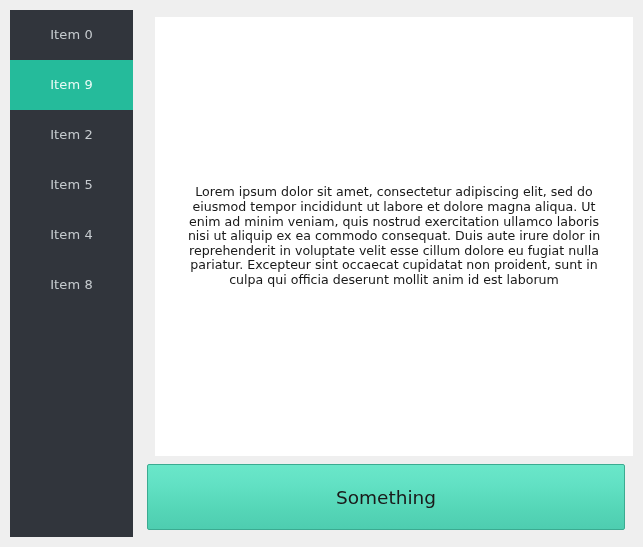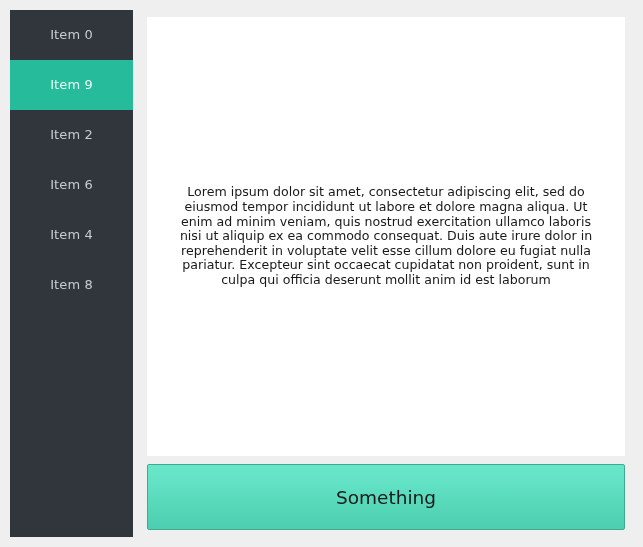--- a/index.html
+++ b/index.html
@@ -49,21 +49,21 @@
   }
 
   .sidebar-item.selected {
     background: #25bb9b;
     color: #e9fbf6;
   }
 
   
   #content-panel {
     position: absolute;
-    left: 147px;
+    left: 155px;
     top: 17px;
     width: 478px;
     height: 439px;
     background: #ffffff;
     display: flex;
     align-items: center;
     justify-content: center;
     box-sizing: border-box;
   }
 
@@ -110,21 +110,21 @@
     <div class="sidebar-item">
       <span>Item 0</span>
     </div>
     <div class="sidebar-item selected">
       <span>Item 9</span>
     </div>
     <div class="sidebar-item">
       <span>Item 2</span>
     </div>
     <div class="sidebar-item">
-      <span>Item 6</span>
+      <span>Item 5</span>
     </div>
     <div class="sidebar-item">
       <span>Item 4</span>
     </div>
     <div class="sidebar-item">
       <span>Item 8</span>
     </div>
   </div>
 
   <div id="content-panel">

